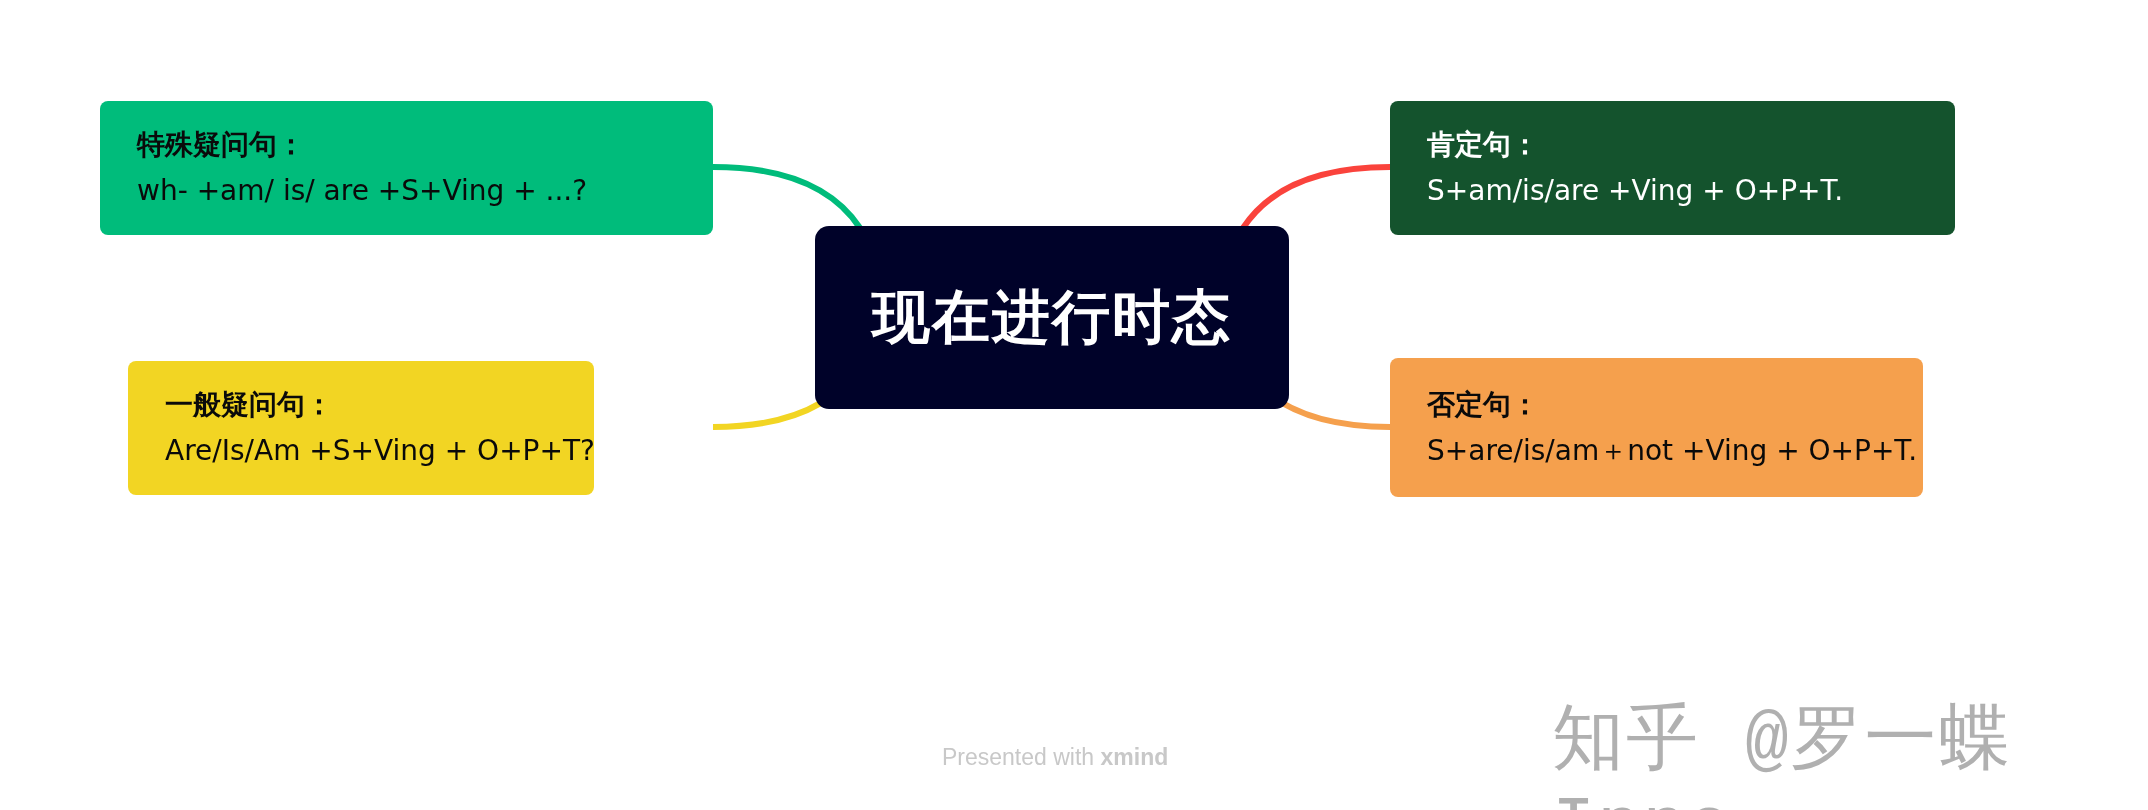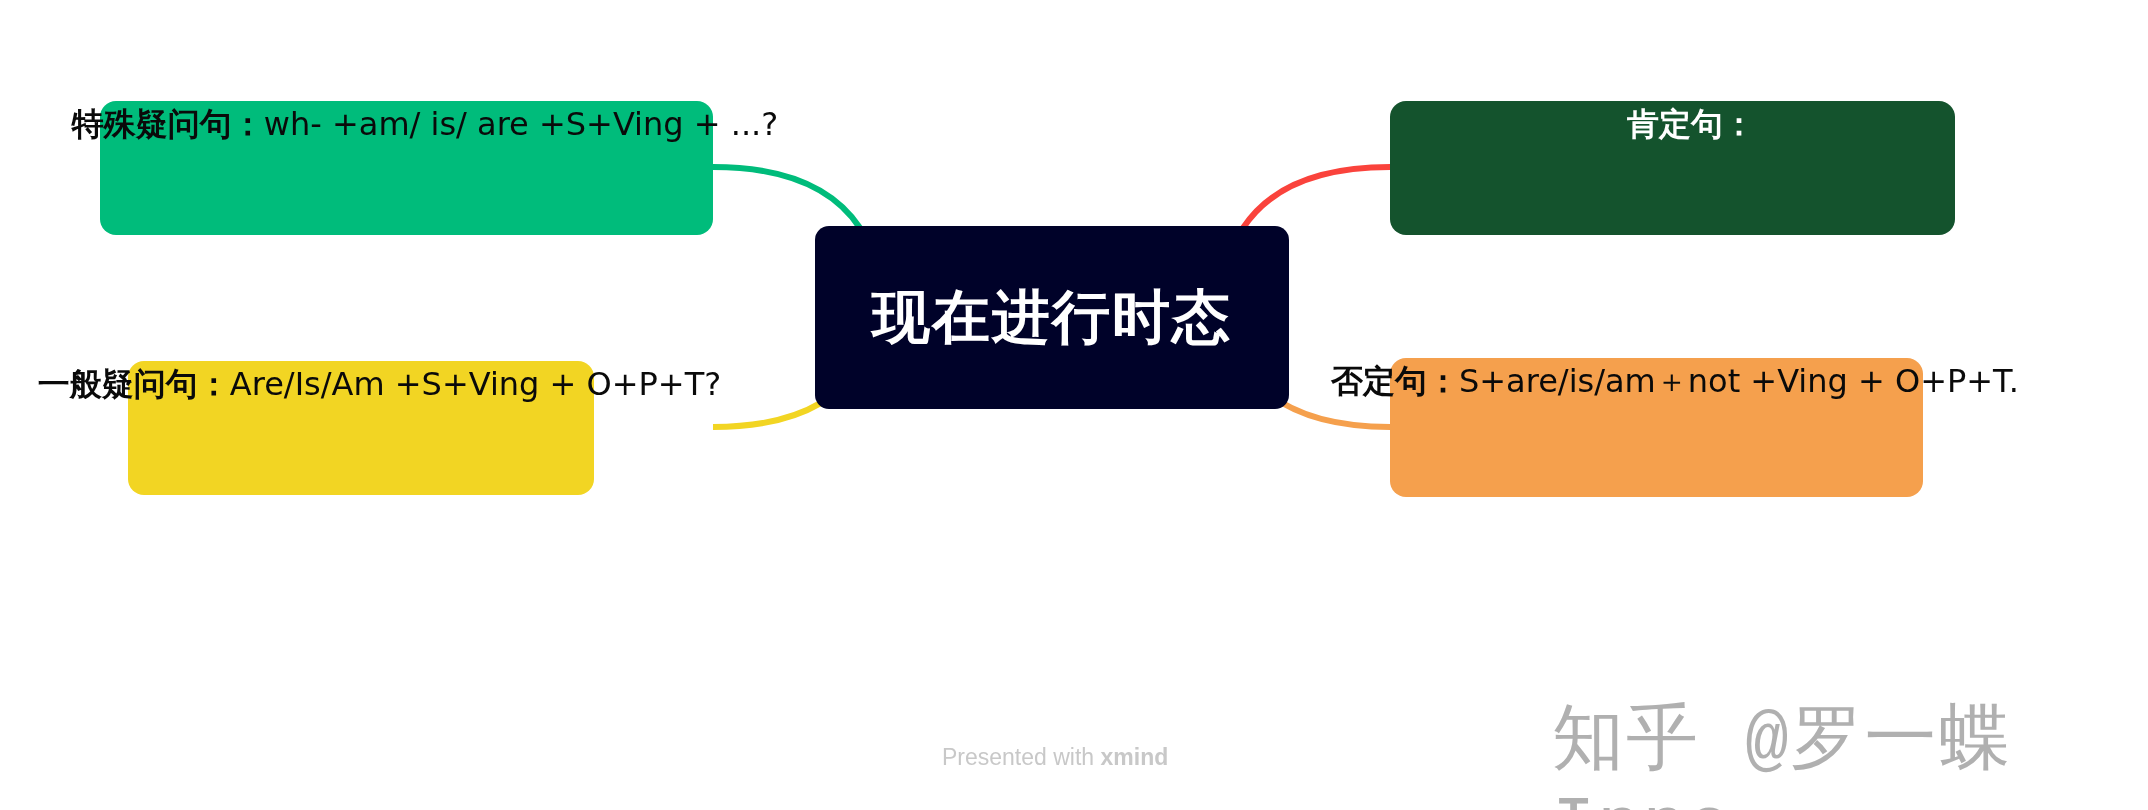--- a/index.html
+++ b/index.html
@@ -3,23 +3,23 @@
 <meta charset="utf-8">
 <style>
   html, body { margin: 0; padding: 0; }
   body {
     width: 2148px; height: 810px; position: relative; overflow: hidden;
     background: #ffffff;
     font-family: "DejaVu Sans", "Liberation Sans", sans-serif;
   }
   .connectors { position: absolute; left: 0; top: 0; width: 2148px; height: 810px; }
   .node {
-    position: absolute; box-sizing: border-box; border-radius: 16px;
-    display: flex; flex-direction: row; justify-content: center;
-    font-size: 32px; line-height: 46px; white-space: nowrap;
+    position: absolute; box-sizing: border-box; border-radius: 8px;
+    display: flex; flex-direction: column; justify-content: center;
+    font-size: 28px; line-height: 46px; white-space: nowrap;
   }
   .node .title { font-weight: bold; }
   .node-green  { left: 100px;  top: 101px; width: 613px; height: 134px; background: #00BC7B; color: #0a0a0a; padding-left: 37px; }
   .node-yellow { left: 128px;  top: 361px; width: 466px; height: 134px; background: #F2D523; color: #0a0a0a; padding-left: 37px; }
   .node-red    { left: 1390px; top: 101px; width: 565px; height: 134px; background: #14532d; color: #ffffff; padding-left: 37px; }
   .node-orange { left: 1390px; top: 358px; width: 533px; height: 139px; background: #F5A04D; color: #0a0a0a; padding-left: 37px; }
   .central {
     position: absolute; left: 815px; top: 226px; width: 474px; height: 183px;
     background: #000229; border-radius: 14px; color: #ffffff;
     display: flex; align-items: center; justify-content: center;
@@ -54,20 +54,21 @@
   <div class="title">一般疑问句：</div>
   <div class="formula">Are/Is/Am +S+Ving + O+P+T?</div>
 </div>
 
 <div class="central">
   <span>现在进行时态</span>
 </div>
 
 <div class="node node-red">
   <div class="title">肯定句：</div>
+  <div class="formula">S+am/is/are +Ving + O+P+T.</div>
 </div>
 
 <div class="node node-orange">
   <div class="title">否定句：</div>
   <div class="formula">S+are/is/am＋not +Ving + O+P+T.</div>
 </div>
 
 <div class="footer">
   <span>Presented with </span><span class="brand">xmind</span>
 </div>

